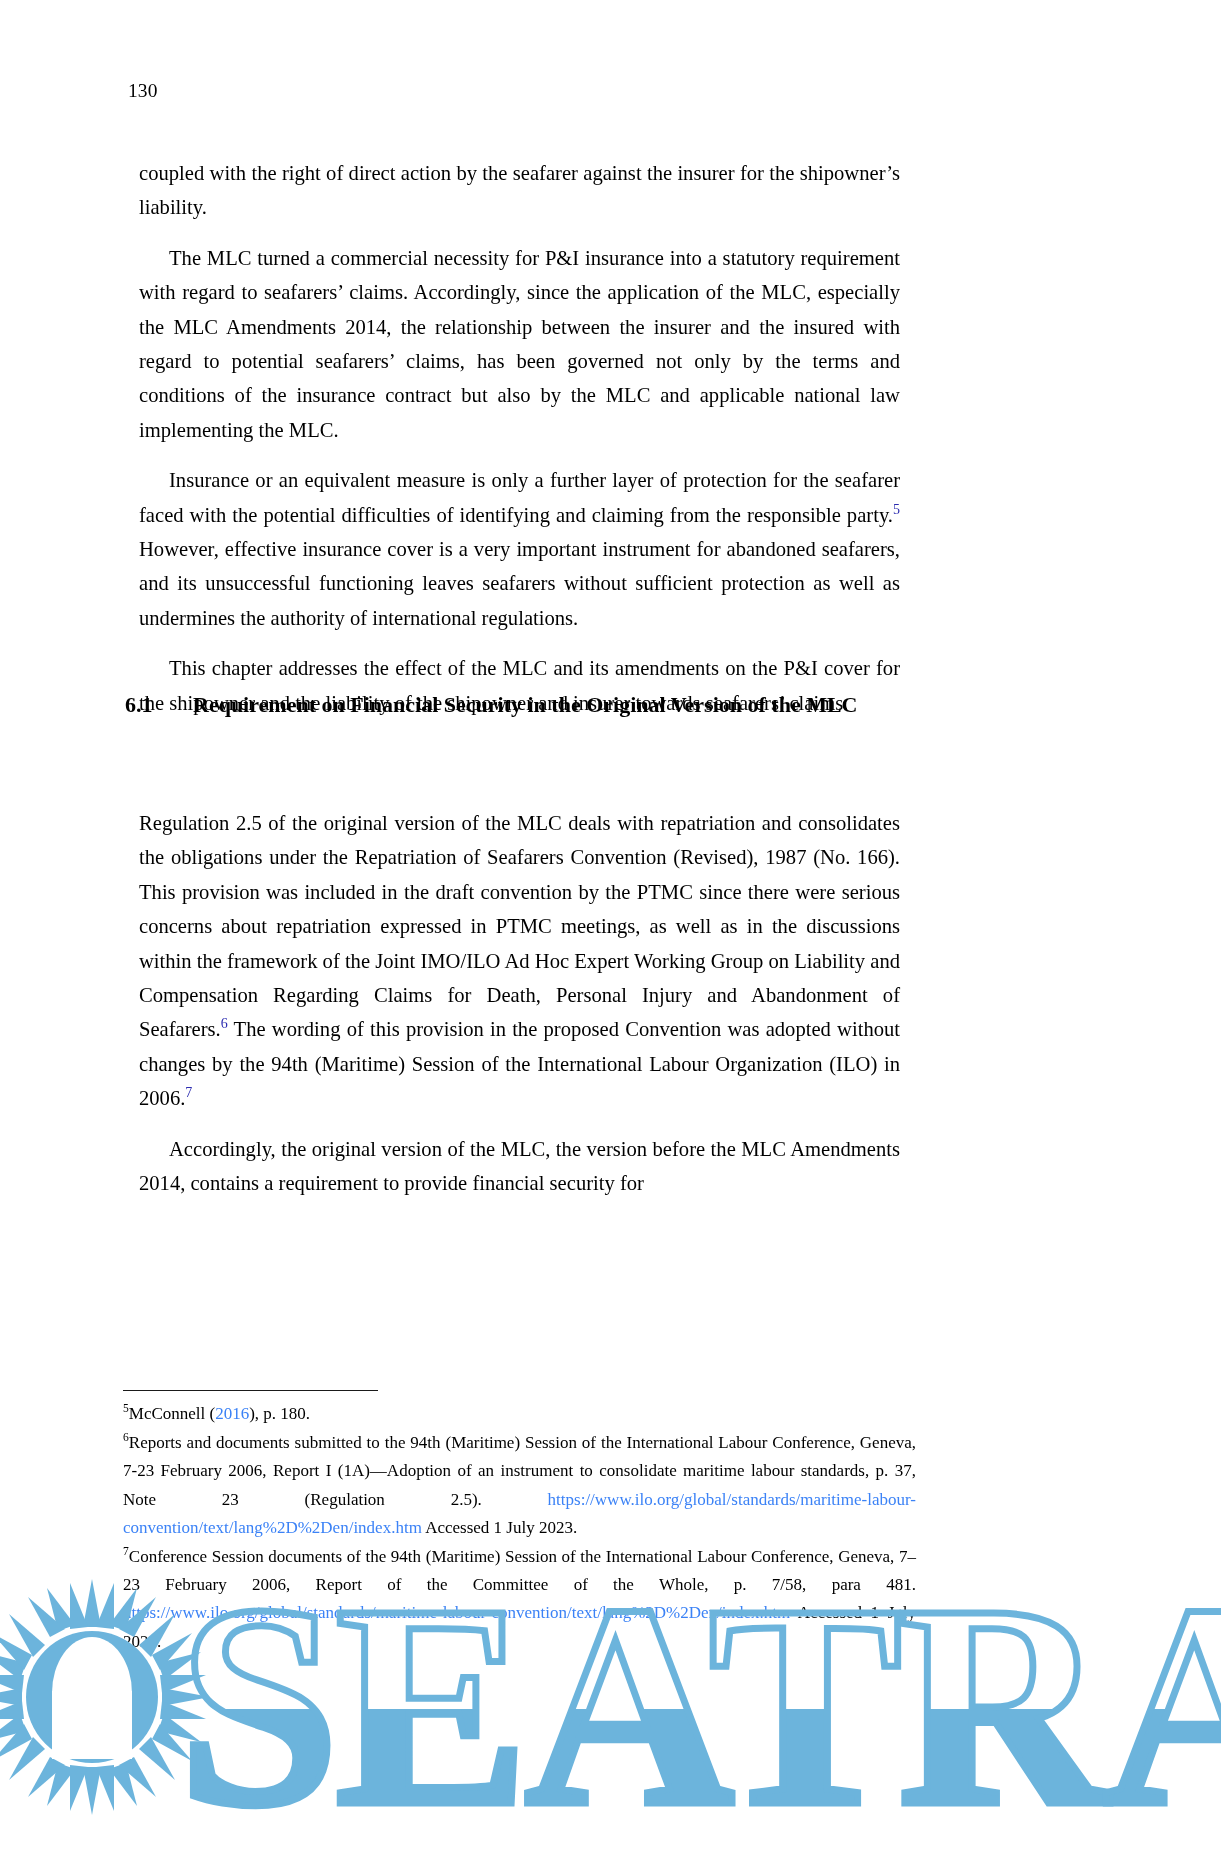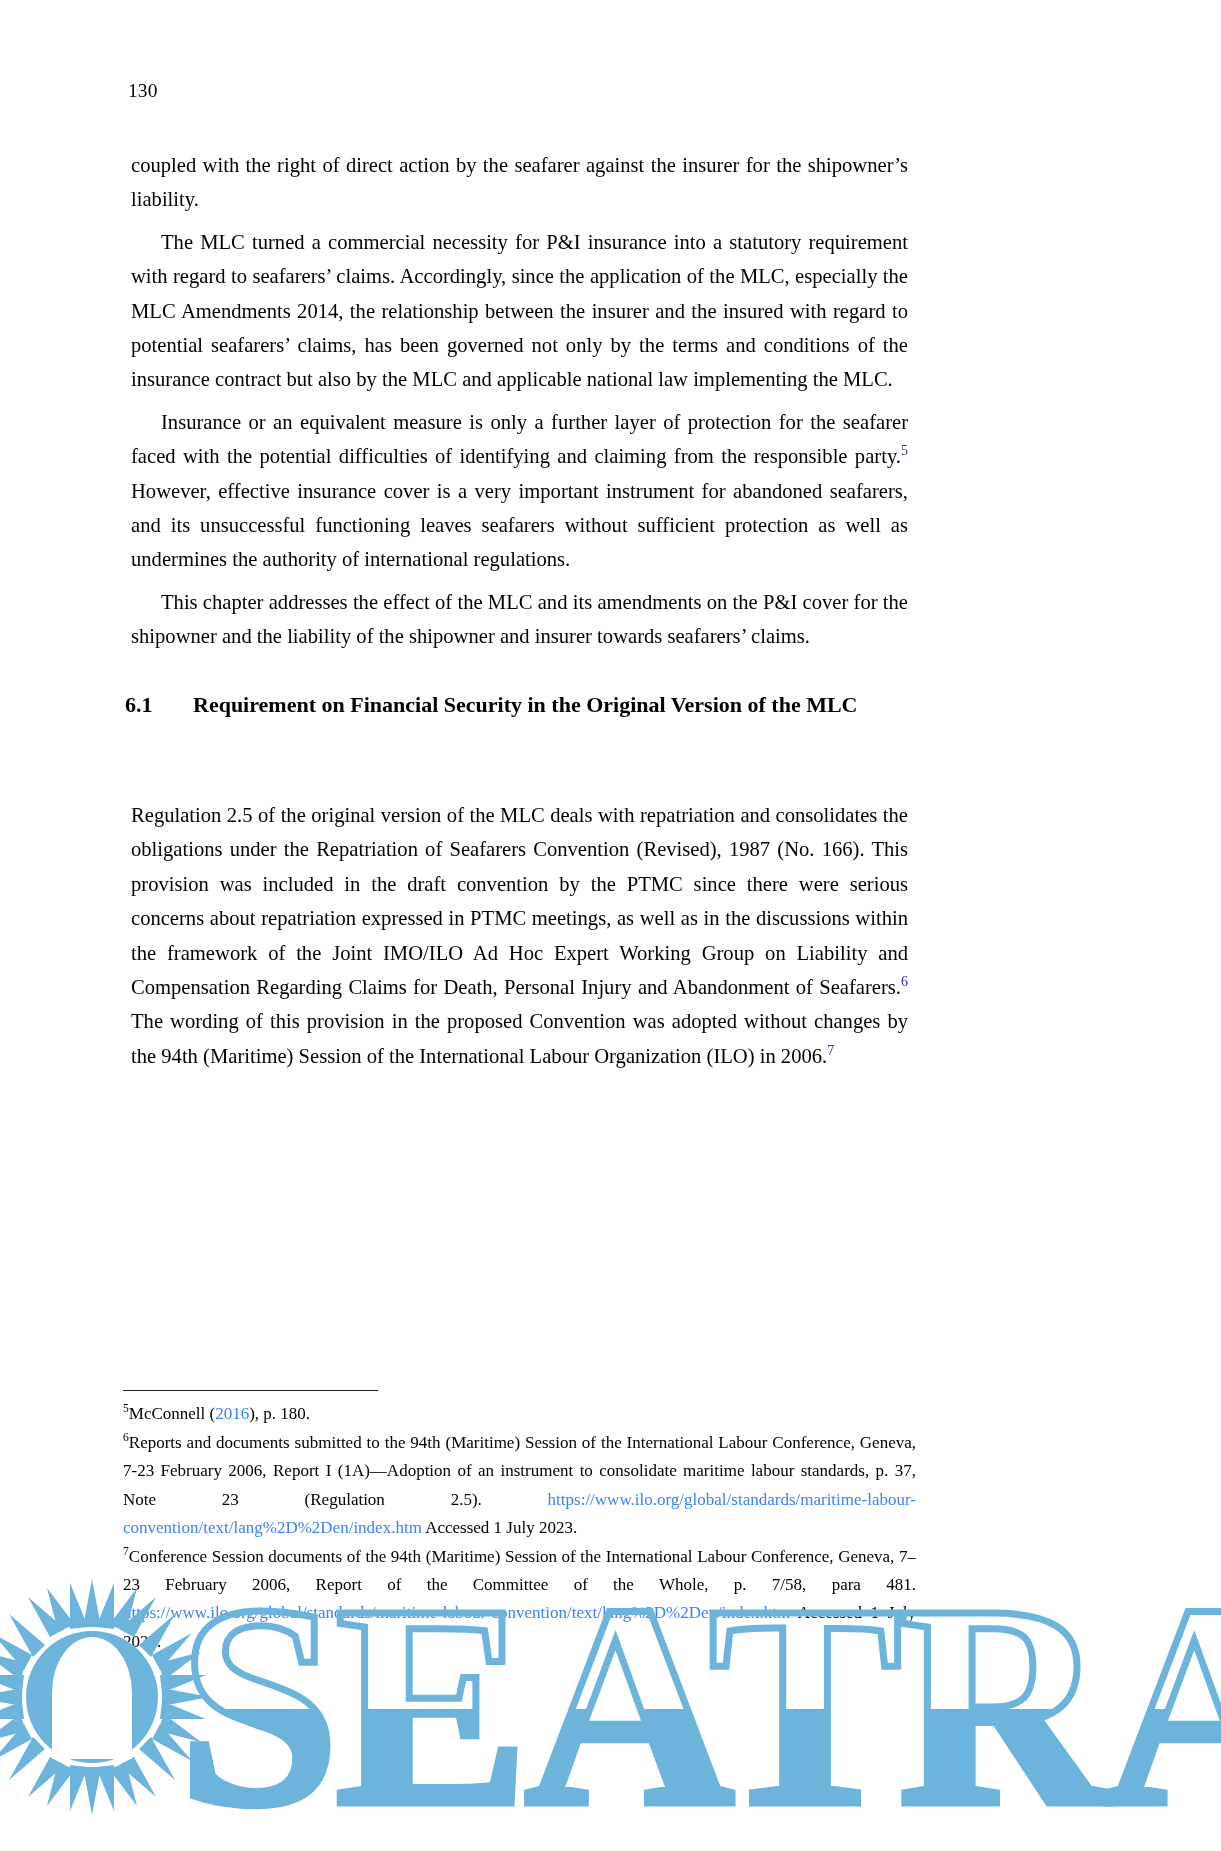--- a/index.html
+++ b/index.html
@@ -48,21 +48,21 @@
   .body-block {
     position: absolute;
     left: 123px;
     width: 793px;
     font-size: 20.6px;
     line-height: 34.4px;
     text-align: justify;
     text-justify: inter-word;
   }
   .body-block p {
-    margin: 8px;
+    margin: 16px;
   }
   .body-block p.indent {
     text-indent: 30px;
   }
   .fn-ref {
     font-size: 14px;
     vertical-align: super;
     line-height: 0;
     color: #2b2bb0;
   }
@@ -147,20 +147,21 @@
     <p class="indent"><span>This chapter addresses the effect of the MLC and its amendments on the P&amp;I cover for the shipowner and the liability of the shipowner and insurer towards seafarers’ claims.</span></p>
   </div>
 
   <div class="section-heading" style="top:686px;">
     <span class="sec-num">6.1</span>
     <span class="sec-title">Requirement on Financial Security in the Original Version of the MLC</span>
   </div>
 
   <div class="body-block" style="top:790px;">
     <p><span>Regulation 2.5 of the original version of the MLC deals with repatriation and consolidates the obligations under the Repatriation of Seafarers Convention (Revised), 1987 (No. 166). This provision was included in the draft convention by the PTMC since there were serious concerns about repatriation expressed in PTMC meetings, as well as in the discussions within the framework of the Joint IMO/ILO Ad Hoc Expert Working Group on Liability and Compensation Regarding Claims for Death, Personal Injury and Abandonment of Seafarers.</span><span class="fn-ref">6</span><span> The wording of this provision in the proposed Convention was adopted without changes by the 94th (Maritime) Session of the International Labour Organization (ILO) in 2006.</span><span class="fn-ref">7</span></p>
+    <p class="indent"><span>Accordingly, the original version of the MLC, the version before the MLC Amendments 2014, contains a requirement to provide financial security for</span></p>
   </div>
 
   <div class="footnote-rule"></div>
 
   <div class="footnotes" id="footnotes">
       <p><sup>5</sup><span>McConnell (</span><span class="lnk">2016</span><span>), p. 180.</span></p>
       <p><sup>6</sup><span>Reports and documents submitted to the 94th (Maritime) Session of the International Labour Conference, Geneva, 7-23 February 2006, Report I (1A)—Adoption of an instrument to consolidate maritime labour standards, p. 37, Note 23 (Regulation 2.5). </span><span class="lnk">https://www.ilo.org/global/standards/maritime-labour-convention/text/lang%2D%2Den/index.htm</span><span> Accessed 1 July 2023.</span></p>
       <p><sup>7</sup><span>Conference Session documents of the 94th (Maritime) Session of the International Labour Conference, Geneva, 7–23 February 2006, Report of the Committee of the Whole, p. 7/58, para 481.  </span><span class="lnk">https://www.ilo.org/global/standards/maritime-labour-convention/text/lang%2D%2Den/index.htm</span><span> Accessed 1 July 2023.</span></p>
     </div>
 

